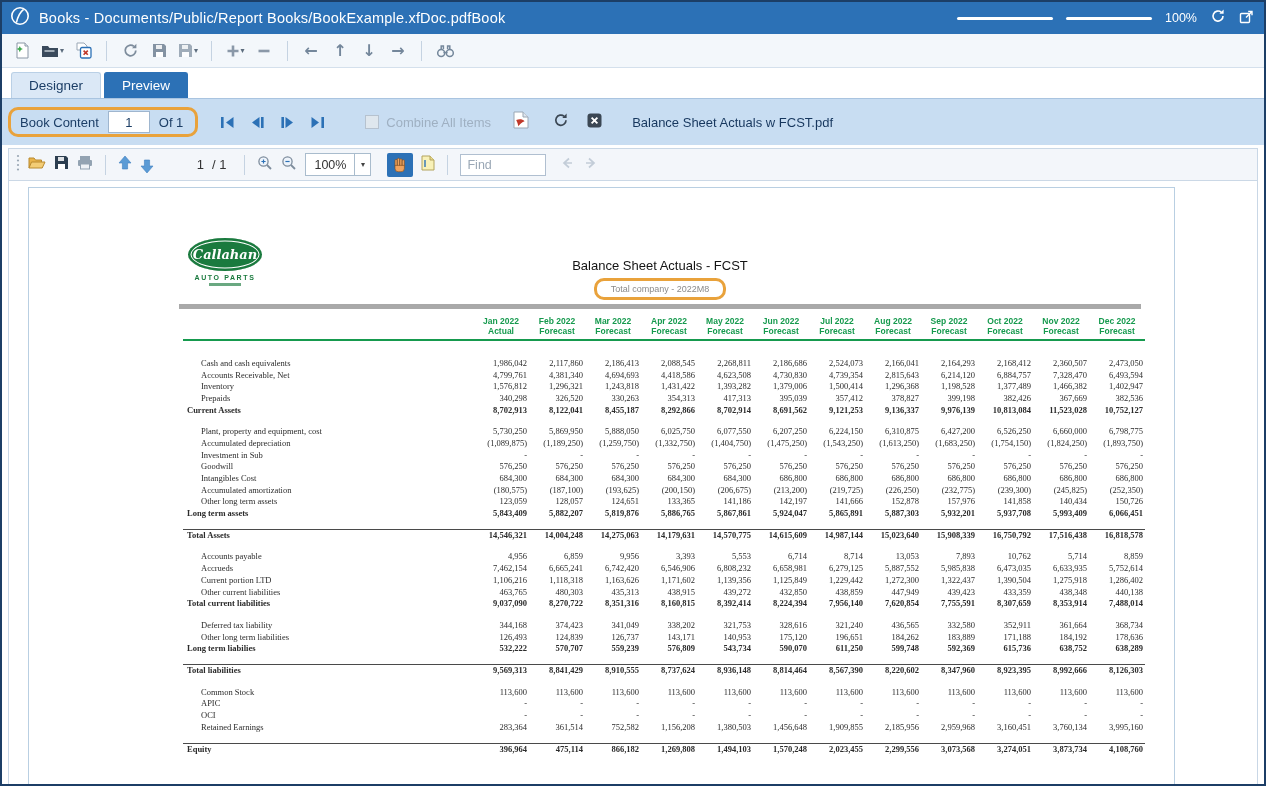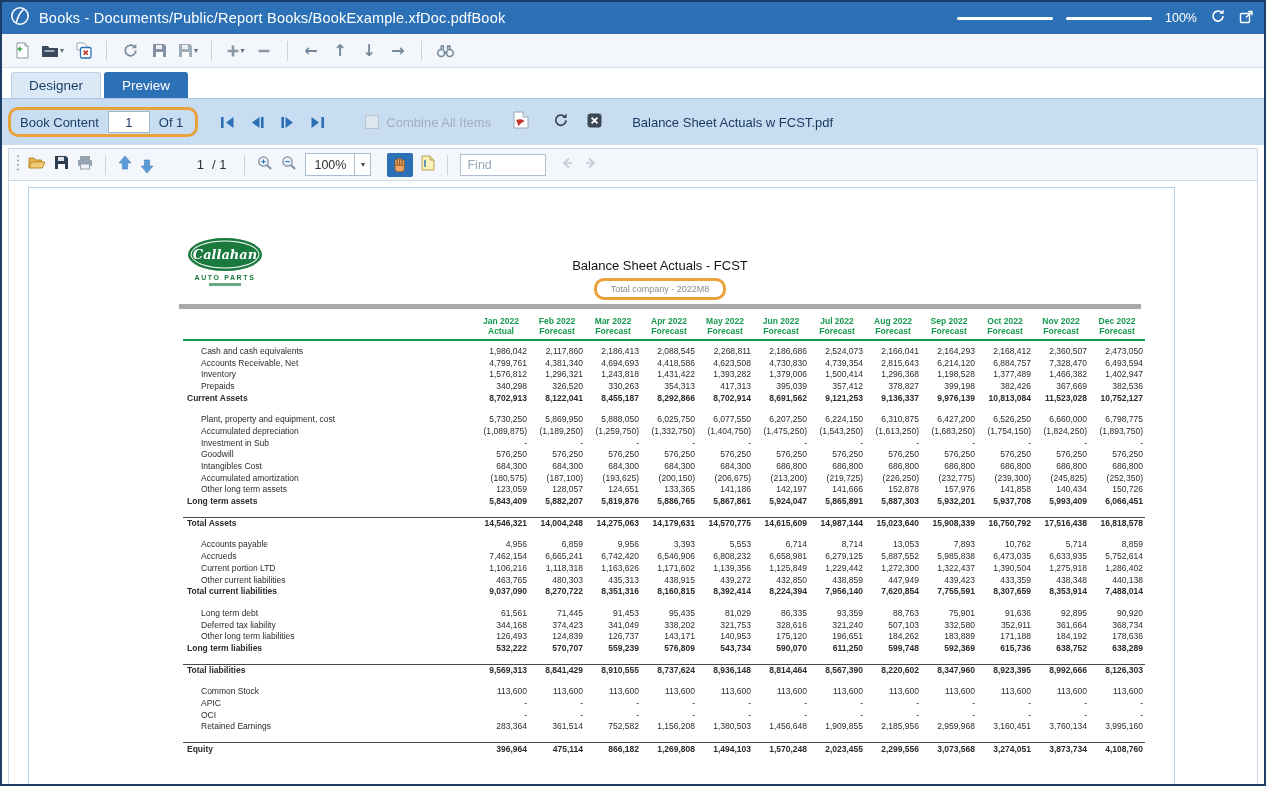--- a/index.html
+++ b/index.html
@@ -62,21 +62,21 @@
   .logo-fine { width:32px; height:3px; background:#1a7a3e; opacity:.65; margin:2px auto 0; }
 
   .rtitle { position:absolute; left:150px; width:962px; top:70px; text-align:center; font-size:13px; color:#141414; }
   .rsub-wrap { position:absolute; left:150px; width:962px; top:90px; text-align:center; }
   .rsub { display:inline-block; border:3px solid #e9a23b; border-radius:10px; padding:3px 14px; font-size:9px; color:#8a8a8a; background:#fff; }
   .graybar { position:absolute; left:150px; top:116px; width:962px; height:5px; background:#a9a9a9; }
 
   .rtable { position:absolute; left:154px; top:128px; width:962px; font-size:8.5px; color:#2b2b2b; }
   .hrow { display:grid; grid-template-columns:290px repeat(12,56px); border-bottom:2px solid #169a4e; padding-bottom:3px; }
   .hcell { text-align:center; color:#169a4e; font-weight:bold; line-height:10px; }
-  .tbody { padding-top:4px; }
+  .tbody { padding-top:16px;font-family:Liberation Serif, serif; }
   .trow { display:grid; grid-template-columns:290px repeat(12,56px); height:11.7px; align-items:center; }
   .trow .lbl { padding-left:18px; white-space:nowrap; }
   .trow.subtotal .lbl, .trow.total .lbl { padding-left:4px; font-weight:bold; }
   .trow.subtotal .val, .trow.total .val { font-weight:bold; }
   .trow.total { border-top:1px solid #4a4a4a; }
   .val { text-align:right; padding-right:2px; white-space:nowrap; }
   .spacer { height:10px; }
 </style>
 </head>
 <body>
@@ -689,44 +689,29 @@
                 <div class="val">8,224,394</div>
                 <div class="val">7,956,140</div>
                 <div class="val">7,620,854</div>
                 <div class="val">7,755,591</div>
                 <div class="val">8,307,659</div>
                 <div class="val">8,353,914</div>
                 <div class="val">7,488,014</div>
               </div>
               <div class="spacer"></div>
               <div class="trow item">
-                <div class="lbl">Long term debt</div>
-                <div class="val">61,561</div>
-                <div class="val">71,445</div>
-                <div class="val">91,453</div>
-                <div class="val">95,435</div>
-                <div class="val">81,029</div>
-                <div class="val">86,335</div>
-                <div class="val">93,359</div>
-                <div class="val">88,763</div>
-                <div class="val">75,901</div>
-                <div class="val">91,636</div>
-                <div class="val">92,895</div>
-                <div class="val">90,920</div>
-              </div>
-              <div class="trow item">
                 <div class="lbl">Deferred tax liability</div>
                 <div class="val">344,168</div>
                 <div class="val">374,423</div>
                 <div class="val">341,049</div>
                 <div class="val">338,202</div>
                 <div class="val">321,753</div>
                 <div class="val">328,616</div>
                 <div class="val">321,240</div>
-                <div class="val">507,103</div>
+                <div class="val">436,565</div>
                 <div class="val">332,580</div>
                 <div class="val">352,911</div>
                 <div class="val">361,664</div>
                 <div class="val">368,734</div>
               </div>
               <div class="trow item">
                 <div class="lbl">Other long term liabilities</div>
                 <div class="val">126,493</div>
                 <div class="val">124,839</div>
                 <div class="val">126,737</div>

